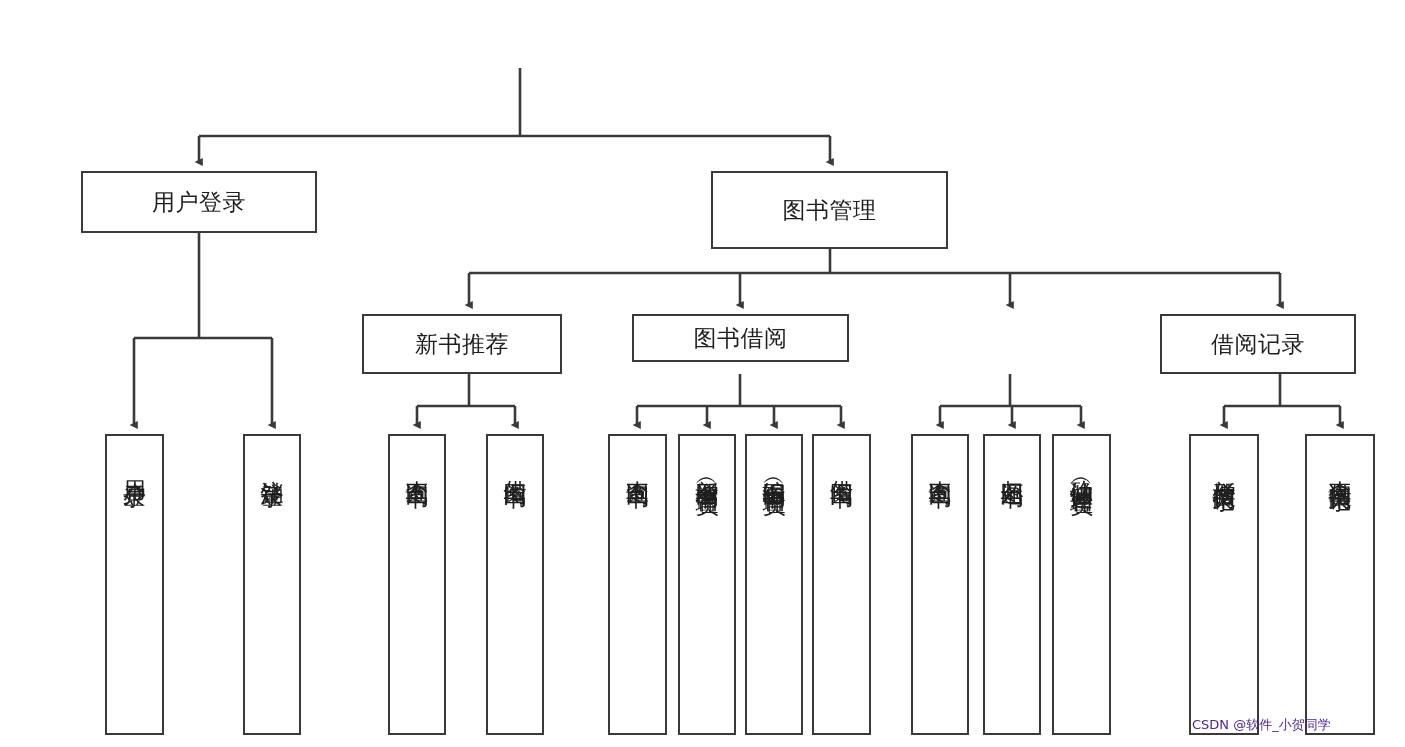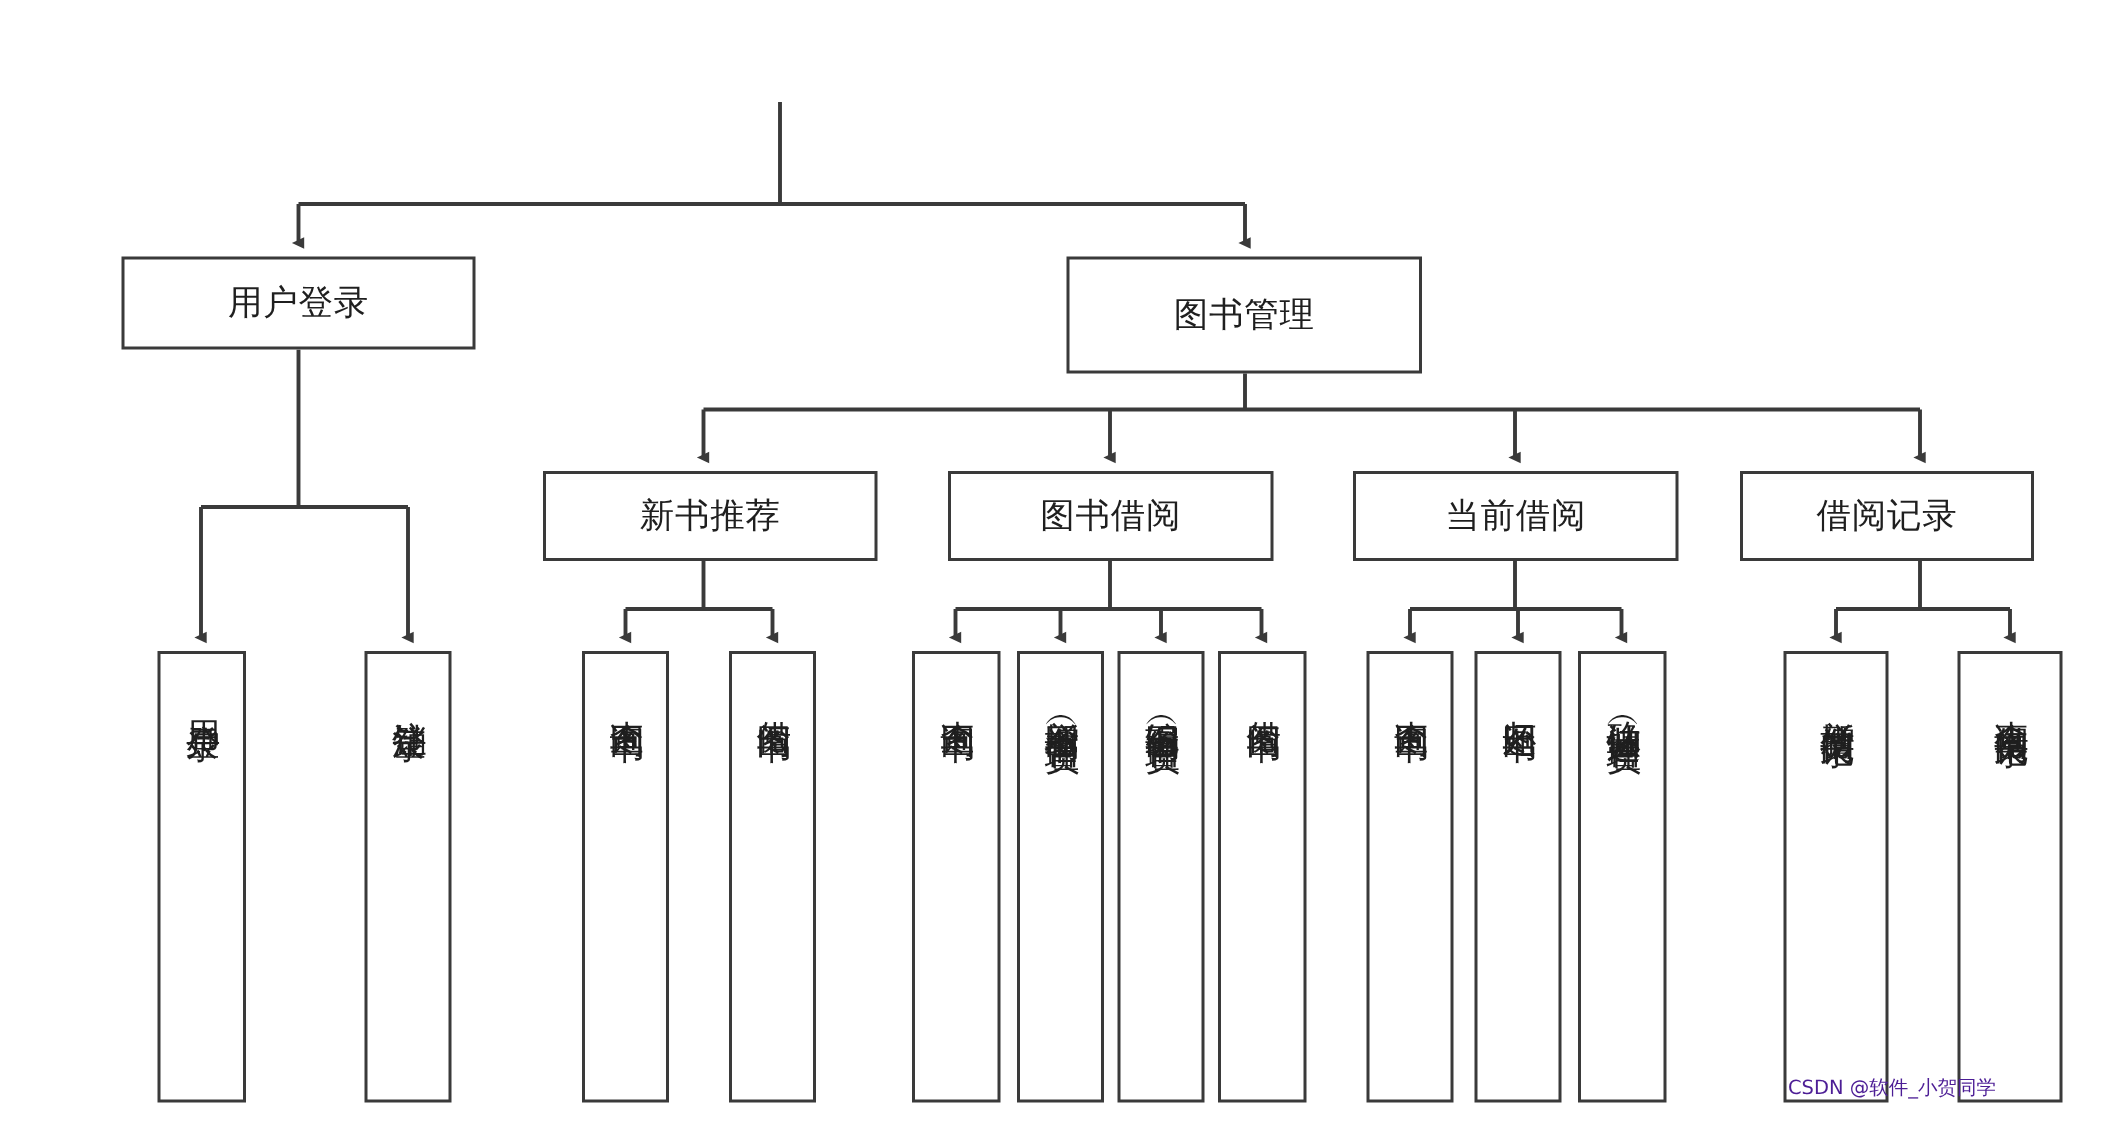--- a/index.html
+++ b/index.html
@@ -128,28 +128,25 @@
   </svg>
 
 
   <div class="node horizontal" style="left:81px; top:171px; width:236px; height:62px;">
     <span class="node-label">用户登录</span>
   </div>
   <div class="node horizontal" style="left:711px; top:171px; width:237px; height:78px;">
     <span class="node-label">图书管理</span>
   </div>
 
-  <div class="node horizontal" style="left:362px; top:314px; width:223px; height:60px;justify-content:center;">
+  <div class="node horizontal" style="left:362px; top:314px; width:200px; height:60px;justify-content:center;">
     <span class="node-label">新书推荐</span>
   </div>
-  <div class="node horizontal" style="left:632px; top:314px; width:217px; height:60px;">
+  <div class="node horizontal" style="left:632px; top:314px; width:217px; height:48px;">
     <span class="node-label">图书借阅</span>
-  </div>
-  <div class="node horizontal" style="left:902px; top:314px; width:217px; height:60px;">
-    <span class="node-label">当前借阅</span>
   </div>
   <div class="node horizontal" style="left:1160px; top:314px; width:196px; height:60px;">
     <span class="node-label">借阅记录</span>
   </div>
 
   <div class="node vertical" style="left:105px; top:434px; width:59px; height:301px;">
     <span class="node-label">用户登录</span>
   </div>
   <div class="node vertical" style="left:243px; top:434px; width:58px; height:301px;">
     <span class="node-label">注销登录</span>

